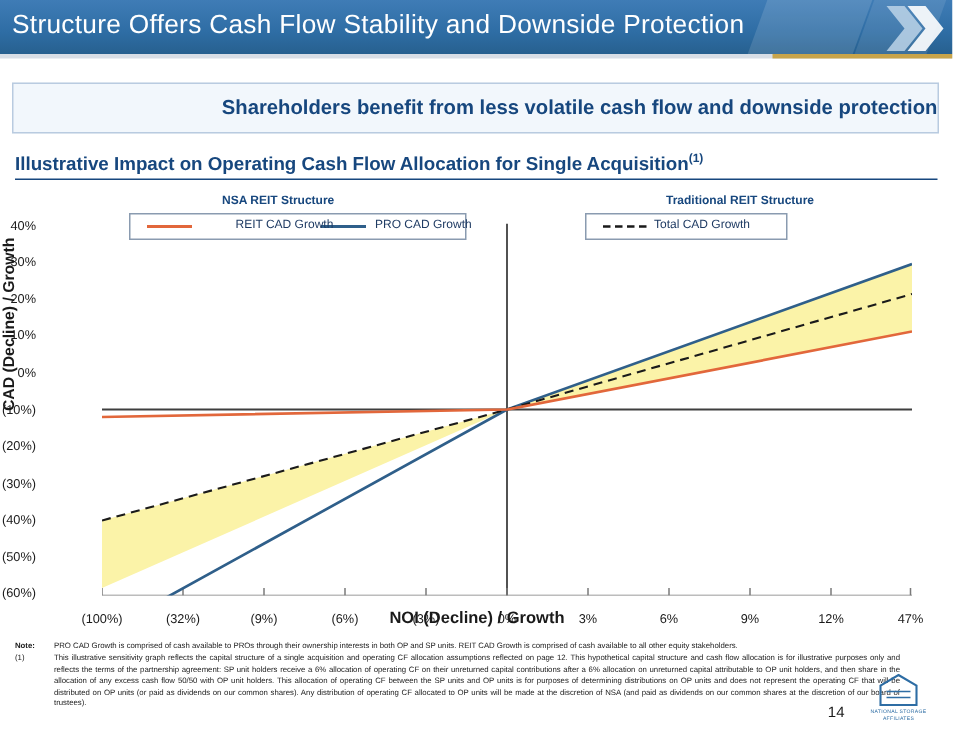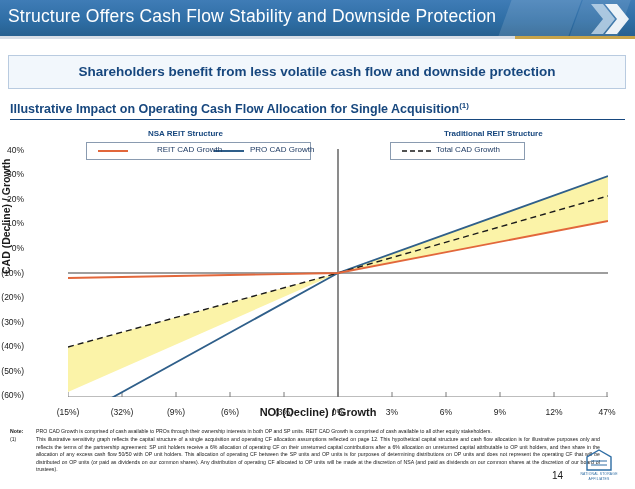--- a/index.html
+++ b/index.html
@@ -72,21 +72,21 @@
     position: absolute;
     left: 8px; top: 55px;
     width: 618px; height: 34px;
     border: 1px solid #b9cbe0;
     background: #f2f7fc;
     box-sizing: border-box;
   }
   .banner-text {
     position: absolute;
     left: 0; right: 0; top: 8px;
-    text-align: center;
+    text-align: right;
     font-size: 13.5px;
     color: #17477e;
     font-weight: bold;
   }
 
   
   .section-title {
     position: absolute;
     left: 10px; top: 101px;
     font-size: 12.5px;
@@ -297,21 +297,21 @@
       </g>
 
       <polyline points="0,273 270,124 540,27" fill="none" stroke="#2f5f8a" stroke-width="1.8"></polyline>
 
       <polyline points="0,198 270,124 540,47" fill="none" stroke="#1a1a1a" stroke-width="1.4" stroke-dasharray="6,4"></polyline>
 
       <polyline points="0,129 270,124 540,72" fill="none" stroke="#e2673b" stroke-width="1.8"></polyline>
     </svg>
 
     
-    <div class="xtick" style="left:-20px;">(15%)</div>
+    <div class="xtick" style="left:-20px;">(100%)</div>
     <div class="xtick" style="left:34px;">(32%)</div>
     <div class="xtick" style="left:88px;">(9%)</div>
     <div class="xtick" style="left:142px;">(6%)</div>
     <div class="xtick" style="left:196px;">(3%)</div>
     <div class="xtick" style="left:250px;">0%</div>
     <div class="xtick" style="left:304px;">3%</div>
     <div class="xtick" style="left:358px;">6%</div>
     <div class="xtick" style="left:412px;">9%</div>
     <div class="xtick" style="left:466px;">12%</div>
     <div class="xtick" style="left:519px;">47%</div>

